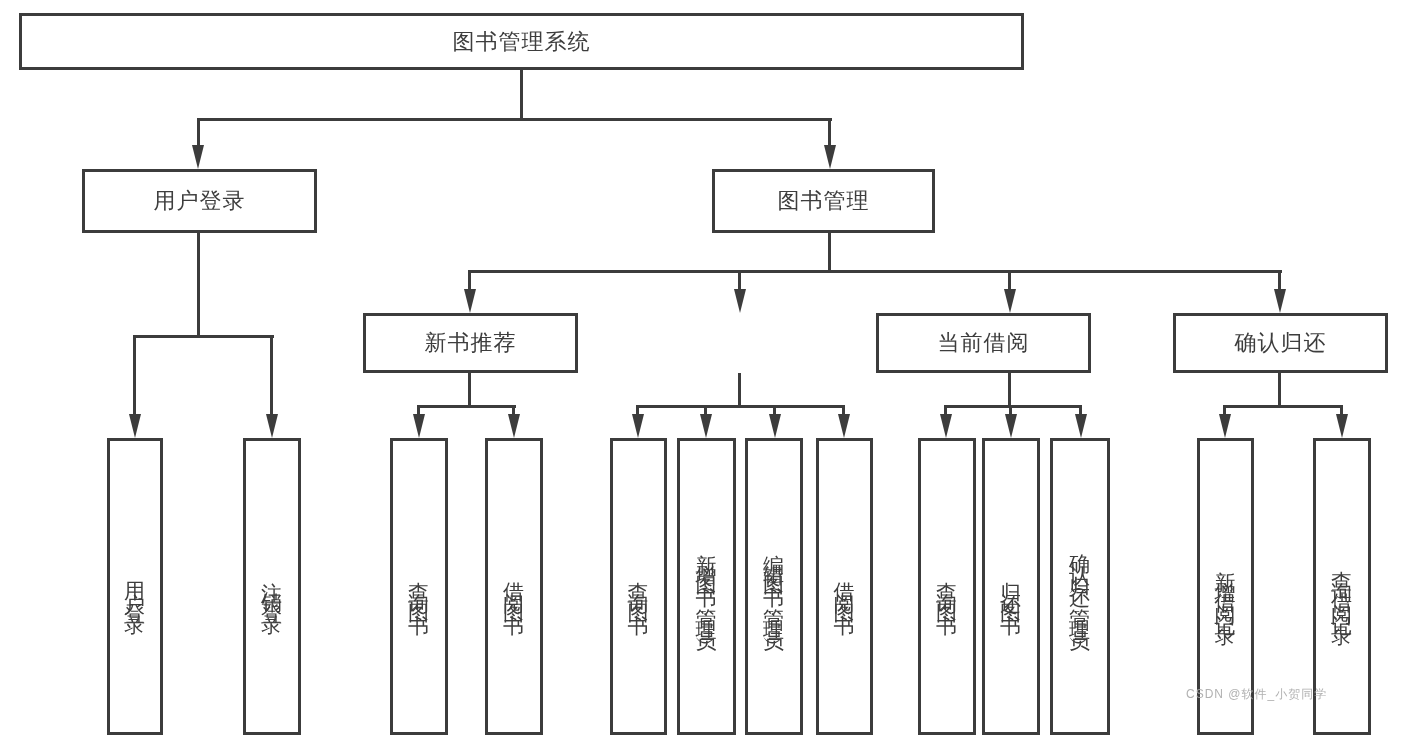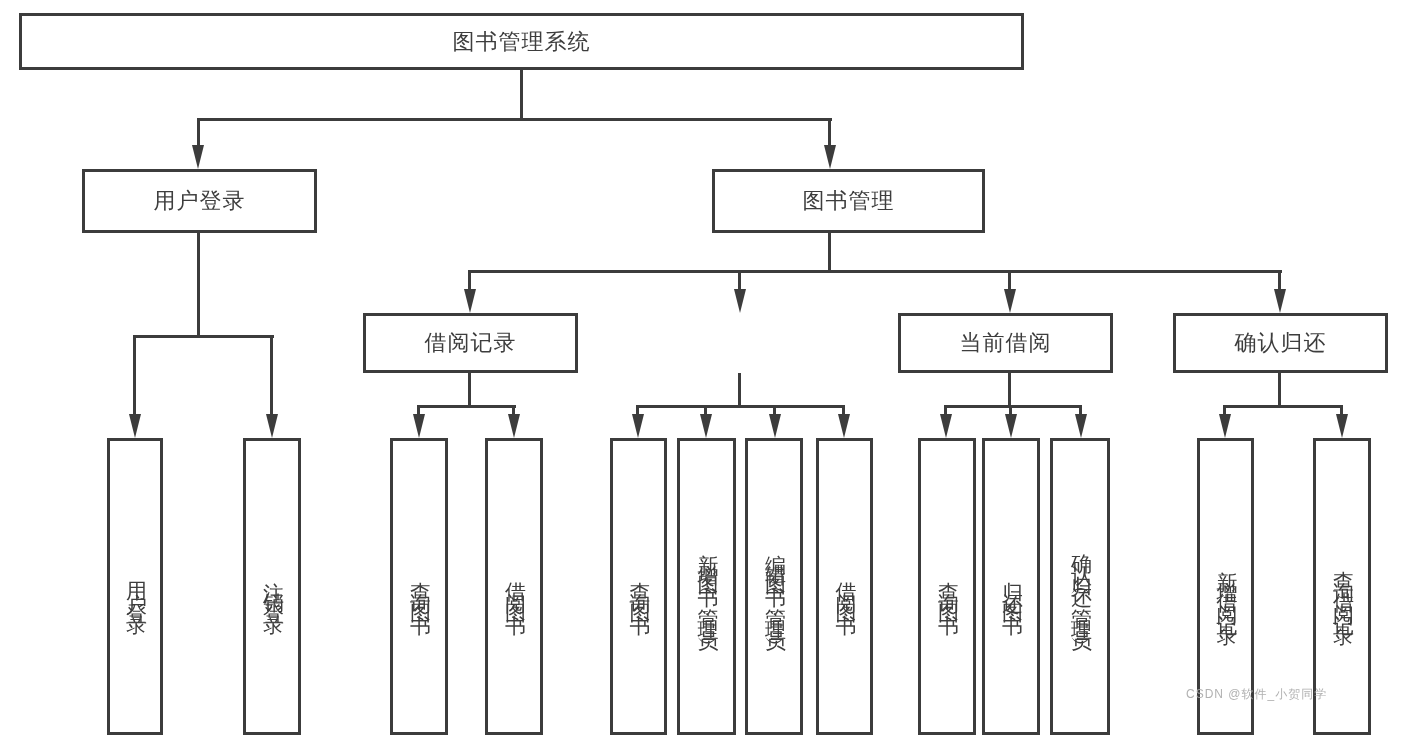--- a/index.html
+++ b/index.html
@@ -3,21 +3,21 @@
 <meta charset="utf-8">
 <style>
   html,body{margin:0;padding:0;background:#ffffff;}
   .canvas{
     position:relative;width:1405px;height:747px;background:#ffffff;
     font-family:"Liberation Sans",sans-serif;color:#3d3d3d;overflow:hidden;
   }
   .box{
     position:absolute;box-sizing:border-box;background:#ffffff;
     border:3px solid #3c3c3c;display:flex;align-items:center;justify-content:center;
-    font-size:22px;letter-spacing:1px;z-index:2;font-family:Liberation Mono, monospace;
+    font-size:22px;letter-spacing:1px;z-index:2;
   }
   .leaf span{
     writing-mode:vertical-rl;text-orientation:mixed;
     font-size:21px;line-height:1;letter-spacing:11px;
   }
   .hline{position:absolute;height:3px;background:#3c3c3c;z-index:1;}
   .vline{position:absolute;width:3px;background:#3c3c3c;z-index:1;}
   .arrow{
     position:absolute;width:0;height:0;z-index:1;
     border-left:6px solid transparent;border-right:6px solid transparent;
@@ -40,21 +40,21 @@
   <div class="vline" style="left:520px;top:70px;height:51px;"></div>
   <div class="hline" style="left:197px;top:118px;width:635px;"></div>
   <div class="vline" style="left:197px;top:118px;height:30px;"></div>
   <div class="arrow" style="left:192px;top:145px;"></div>
   <div class="vline" style="left:828px;top:118px;height:30px;"></div>
   <div class="arrow" style="left:824px;top:145px;"></div>
 
   <div class="box" style="left:82px;top:169px;width:235px;height:64px;">
     <span>用户登录</span>
   </div>
-  <div class="box" style="left:712px;top:169px;width:273px;height:64px;">
+  <div class="box" style="left:712px;top:169px;width:223px;height:64px;">
     <span>图书管理</span>
   </div>
 
   <div class="vline" style="left:197px;top:233px;height:104px;"></div>
   <div class="hline" style="left:134px;top:335px;width:140px;"></div>
   <div class="vline" style="left:133px;top:335px;height:82px;"></div>
   <div class="arrow" style="left:129px;top:414px;"></div>
   <div class="vline" style="left:270px;top:335px;height:82px;"></div>
   <div class="arrow" style="left:266px;top:414px;"></div>
 
@@ -63,23 +63,23 @@
   <div class="vline" style="left:468px;top:270px;height:20px;"></div>
   <div class="arrow" style="left:464px;top:289px;"></div>
   <div class="vline" style="left:738px;top:270px;height:20px;"></div>
   <div class="arrow" style="left:734px;top:289px;"></div>
   <div class="vline" style="left:1008px;top:270px;height:20px;"></div>
   <div class="arrow" style="left:1004px;top:289px;"></div>
   <div class="vline" style="left:1278px;top:270px;height:20px;"></div>
   <div class="arrow" style="left:1274px;top:289px;"></div>
 
   <div class="box" style="left:363px;top:313px;width:215px;height:60px;">
-    <span>借阅记录</span>
+    <span>新书推荐</span>
   </div>
-  <div class="box" style="left:898px;top:313px;width:215px;height:60px;">
+  <div class="box" style="left:876px;top:313px;width:215px;height:60px;">
     <span>当前借阅</span>
   </div>
   <div class="box" style="left:1173px;top:313px;width:215px;height:60px;">
     <span>确认归还</span>
   </div>
 
   <div class="vline" style="left:468px;top:373px;height:34px;"></div>
   <div class="hline" style="left:418px;top:405px;width:98px;"></div>
   <div class="vline" style="left:417px;top:405px;height:14px;"></div>
   <div class="arrow" style="left:413px;top:414px;"></div>

